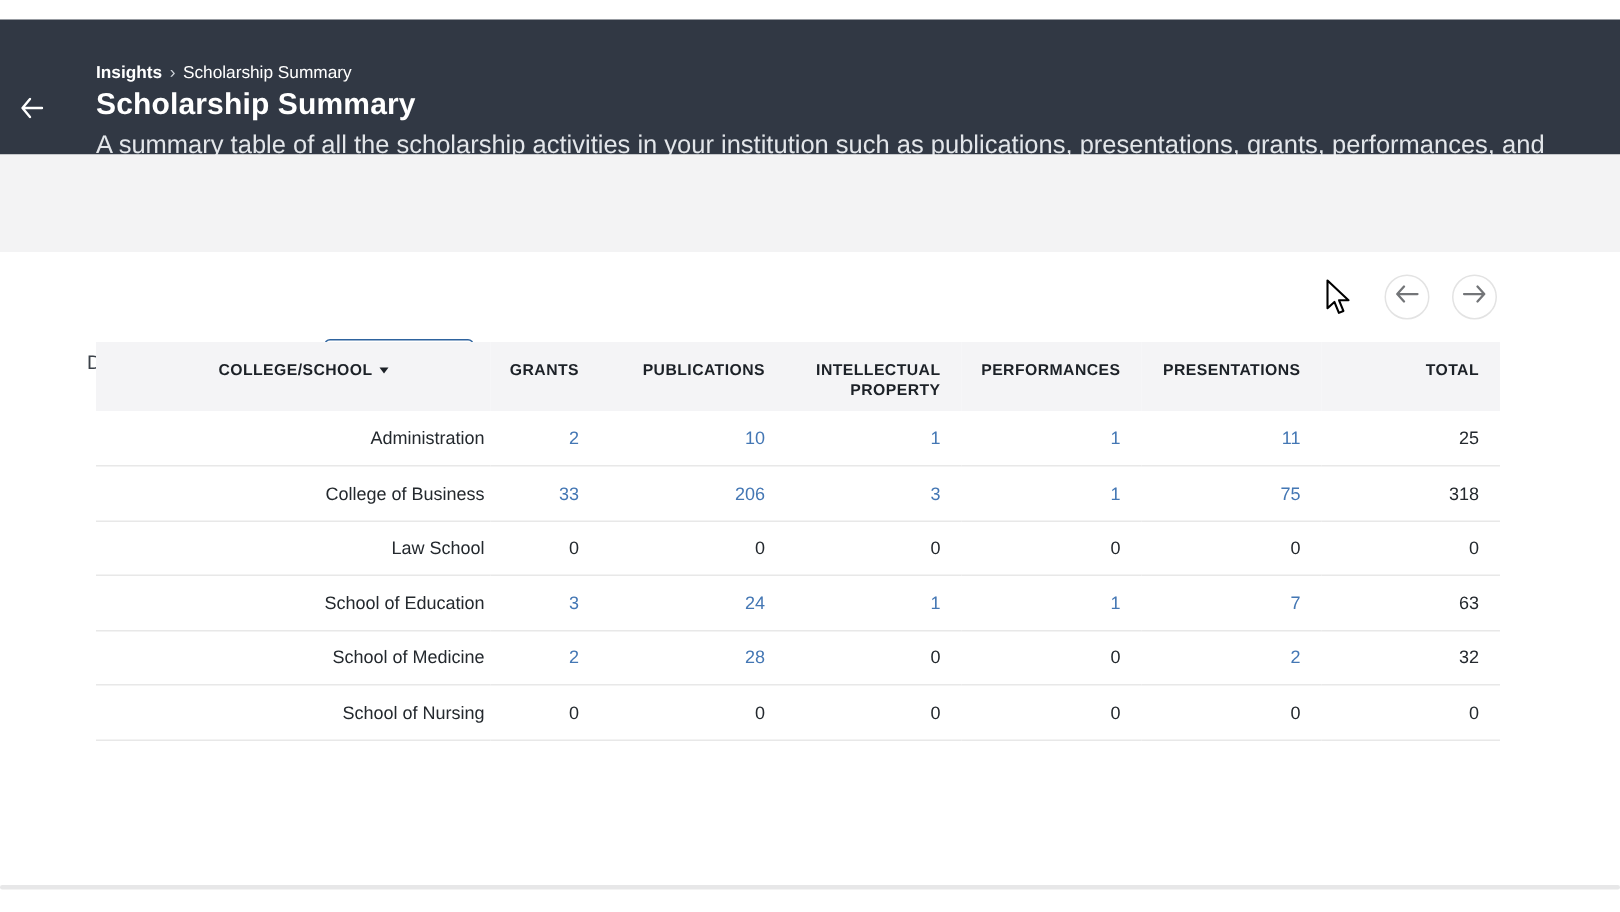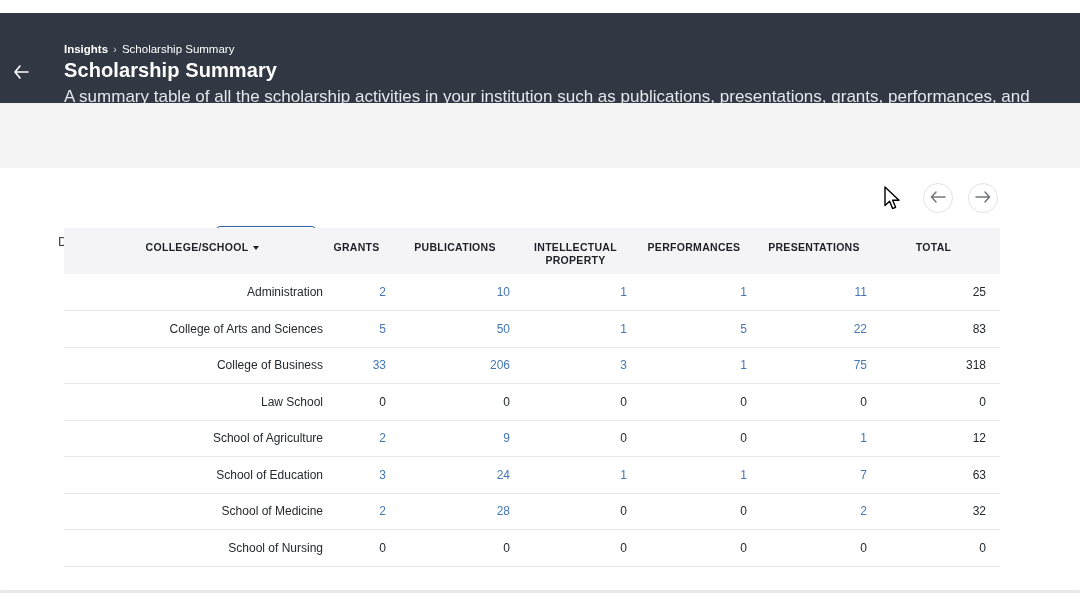--- a/index.html
+++ b/index.html
@@ -24,21 +24,21 @@
   .sort-filter-btn { position:absolute; left:216px; top:123px; width:100px; height:31px; background:#ffffff; border:1.5px solid #2e639e; border-radius:4px; color:#2e639e; font-size:11px; font-weight:bold; letter-spacing:0.5px; display:flex; align-items:center; justify-content:center; cursor:pointer; font-family:inherit; }
 
   
   .pager-btn { position:absolute; width:30px; height:30px; border-radius:50%; border:1px solid #e3e3e3; background:#ffffff; display:flex; align-items:center; justify-content:center; cursor:pointer; }
   .pager-prev { left:923px; top:183px; }
   .pager-next { left:968px; top:183px; }
 
   
   .table-wrap { position:absolute; left:64px; top:228px; width:936px; height:362px; overflow:hidden; }
   table { border-collapse:collapse; table-layout:fixed; width:936px; }
-  th { background:#f4f4f6; vertical-align:top; padding-top:13px; font-size:10.5px; font-weight:bold; letter-spacing:0.3px; color:#1c2127; text-align:center; padding-right:14px; height:46px; line-height:1.25; }
+  th { background:#f4f4f6; vertical-align:top; padding-top:13px; font-size:10.5px; font-weight:bold; letter-spacing:0.3px; color:#1c2127; text-align:right; padding-right:14px; height:46px; line-height:1.25; }
   th.col-name { text-align:center; padding-left:18px; padding-right:4px; cursor:pointer; }
   td { height:36.5px; border-bottom:1px solid #e8e8e8; font-size:12px; color:#24292e; text-align:right; padding-right:14px; background:#ffffff; }
   td.name-cell { text-align:right; padding-left:18px; padding-right:4px; }
   td .num-link { color:#4477b4; text-decoration:none; cursor:pointer; }
   .sort-caret { display:inline-block; width:0; height:0; border-left:3.5px solid transparent; border-right:3.5px solid transparent; border-top:4.5px solid #1c2127; margin-left:5px; vertical-align:1px; }
 
   .bottom-rule { position:absolute; left:0; top:590px; width:1080px; height:3px; background:#e7e7e8; border-radius:2px; }
 
   .cursor { position:absolute; left:883px; top:186px; width:20px; height:26px; pointer-events:none; }
 </style>
@@ -114,54 +114,36 @@
           <tr>
             <td class="name-cell">Administration</td>
             <td><span class="num-link">2</span></td>
             <td><span class="num-link">10</span></td>
             <td><span class="num-link">1</span></td>
             <td><span class="num-link">1</span></td>
             <td><span class="num-link">11</span></td>
             <td>25</td>
           </tr>
           <tr>
-            <td class="name-cell">College of Arts and Sciences</td>
-            <td><span class="num-link">5</span></td>
-            <td><span class="num-link">50</span></td>
-            <td><span class="num-link">1</span></td>
-            <td><span class="num-link">5</span></td>
-            <td><span class="num-link">22</span></td>
-            <td>83</td>
-          </tr>
-          <tr>
             <td class="name-cell">College of Business</td>
             <td><span class="num-link">33</span></td>
             <td><span class="num-link">206</span></td>
             <td><span class="num-link">3</span></td>
             <td><span class="num-link">1</span></td>
             <td><span class="num-link">75</span></td>
             <td>318</td>
           </tr>
           <tr>
             <td class="name-cell">Law School</td>
             <td>0</td>
             <td>0</td>
             <td>0</td>
             <td>0</td>
             <td>0</td>
             <td>0</td>
-          </tr>
-          <tr>
-            <td class="name-cell">School of Agriculture</td>
-            <td><span class="num-link">2</span></td>
-            <td><span class="num-link">9</span></td>
-            <td>0</td>
-            <td>0</td>
-            <td><span class="num-link">1</span></td>
-            <td>12</td>
           </tr>
           <tr>
             <td class="name-cell">School of Education</td>
             <td><span class="num-link">3</span></td>
             <td><span class="num-link">24</span></td>
             <td><span class="num-link">1</span></td>
             <td><span class="num-link">1</span></td>
             <td><span class="num-link">7</span></td>
             <td>63</td>
           </tr>

